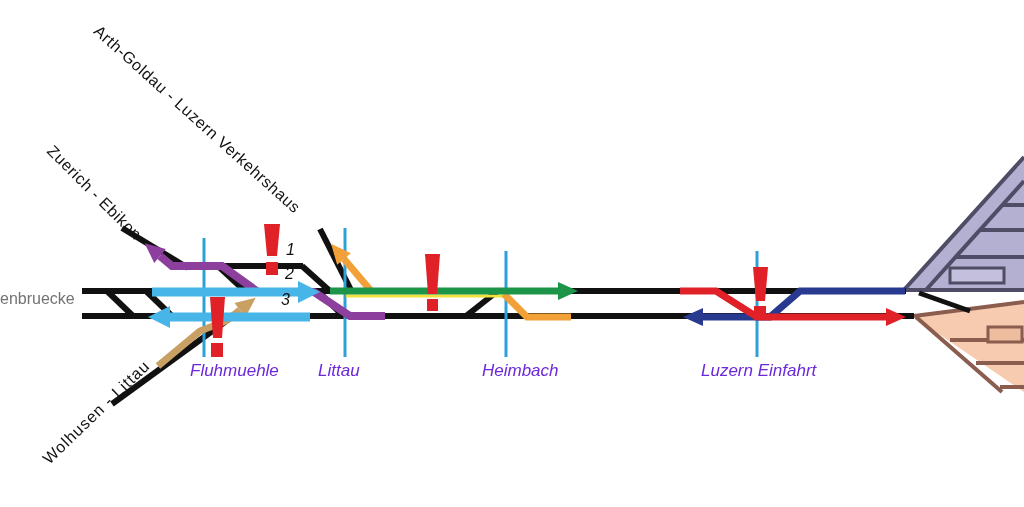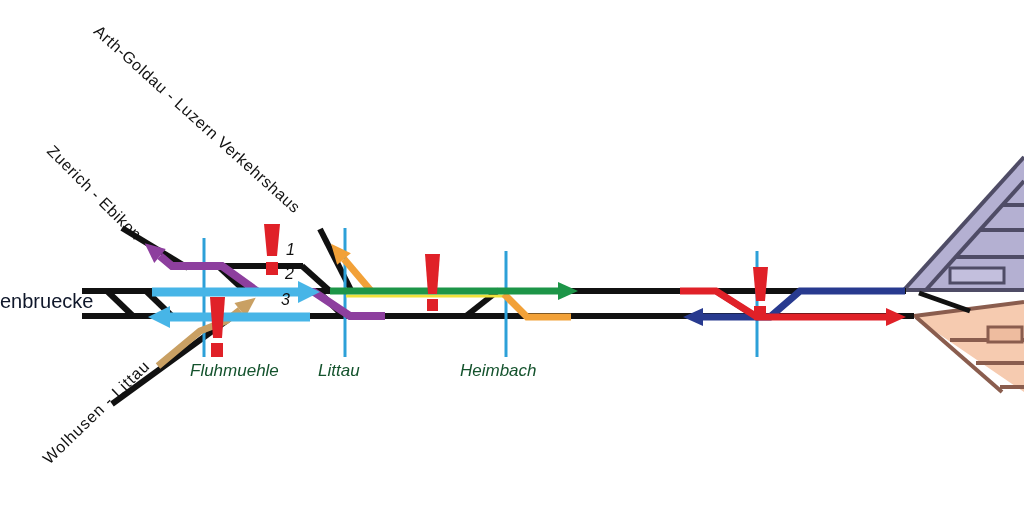--- a/index.html
+++ b/index.html
@@ -6,23 +6,23 @@
   #canvas{
     position:relative;width:1024px;height:507px;overflow:hidden;
     background:#ffffff;font-family:"Liberation Sans",sans-serif;
   }
   #canvas svg{position:absolute;left:0;top:0;}
   .lbl{position:absolute;white-space:nowrap;color:#111;}
   .branch-lbl{font-size:16px;letter-spacing:0.6px;}
   .rot-down{transform-origin:left top;transform:rotate(42deg);}
   .rot-down2{transform-origin:left top;transform:rotate(45deg);}
   .rot-up{transform-origin:left bottom;transform:rotate(-44deg);letter-spacing:1px;}
-  .station-lbl{font-size:17px;font-style:italic;color:#14532d;}
+  .station-lbl{font-size:17px;font-style:italic;color:#6d28d9;}
   .tracknum{font-size:16px;font-style:italic;color:#111;}
-  .left-lbl{font-size:20px;color:#0f172a;text-align:right;}
+  .left-lbl{font-size:16px;color:#737373;text-align:right;}
 </style>
 </head>
 <body>
 
 <div id="canvas">
 
   <svg width="1024" height="507" viewBox="0 0 1024 507">
     <defs>
       <marker id="m-purple" markerUnits="userSpaceOnUse" markerWidth="26" markerHeight="26" refX="2" refY="13" orient="auto">
         <path d="M2,4 L22,13 L2,22 Z" fill="#8d3f9e"></path>
@@ -133,19 +133,20 @@
   <div class="lbl branch-lbl rot-down" style="left:102px;top:22px;">Arth-Goldau - Luzern Verkehrshaus</div>
 
   <div class="lbl branch-lbl rot-down2" style="left:56px;top:142px;">Zuerich - Ebikon</div>
 
   <div class="lbl branch-lbl rot-up" style="left:52px;top:450px;">Wolhusen - Littau</div>
 
   <div class="lbl left-lbl" style="left:0px;top:290px;">enbruecke</div>
 
   <div class="lbl station-lbl" style="left:190px;top:361px;">Fluhmuehle</div>
   <div class="lbl station-lbl" style="left:318px;top:361px;">Littau</div>
-  <div class="lbl station-lbl" style="left:460px;top:361px;font-style:italic;">Heimbach</div>
+  <div class="lbl station-lbl" style="left:482px;top:361px;font-style:italic;">Heimbach</div>
+  <div class="lbl station-lbl" style="left:701px;top:361px;">Luzern Einfahrt</div>
 
   <div class="lbl tracknum" style="left:286px;top:241px;">1</div>
   <div class="lbl tracknum" style="left:285px;top:265px;">2</div>
   <div class="lbl tracknum" style="left:281px;top:291px;">3</div>
 
 </div>
 
 </body></html>

